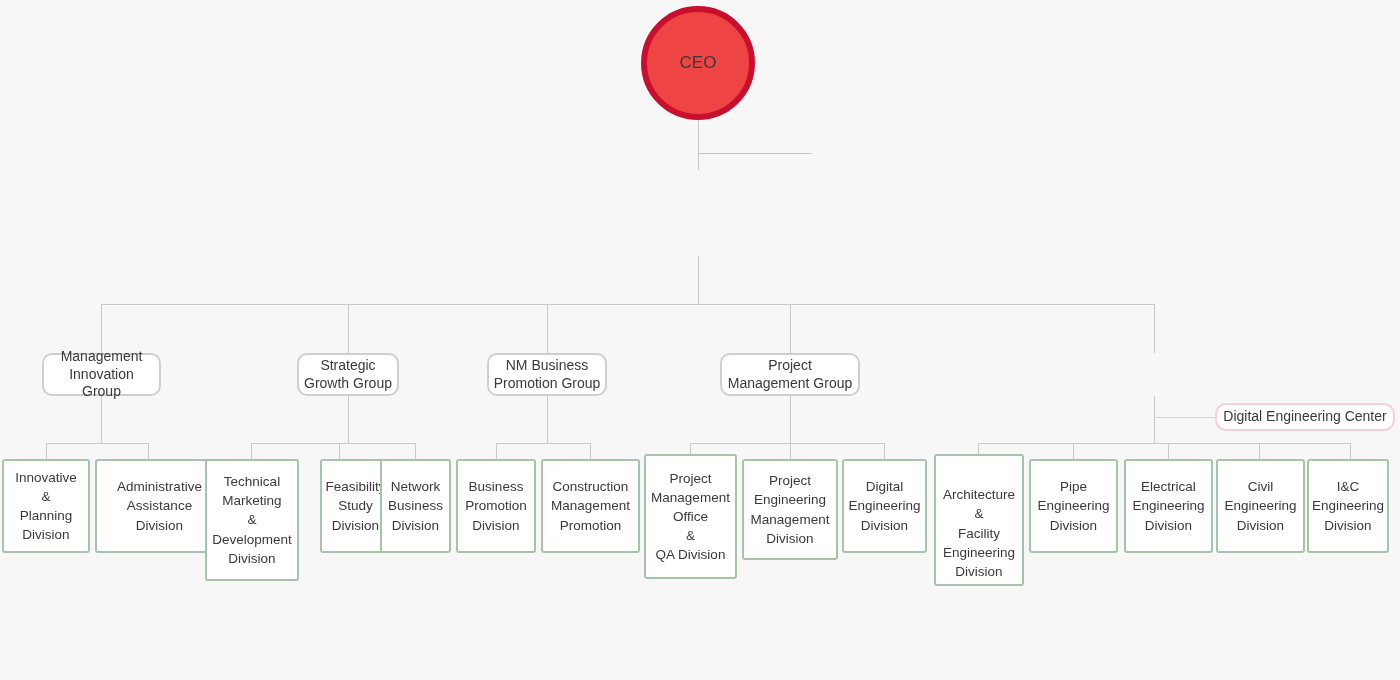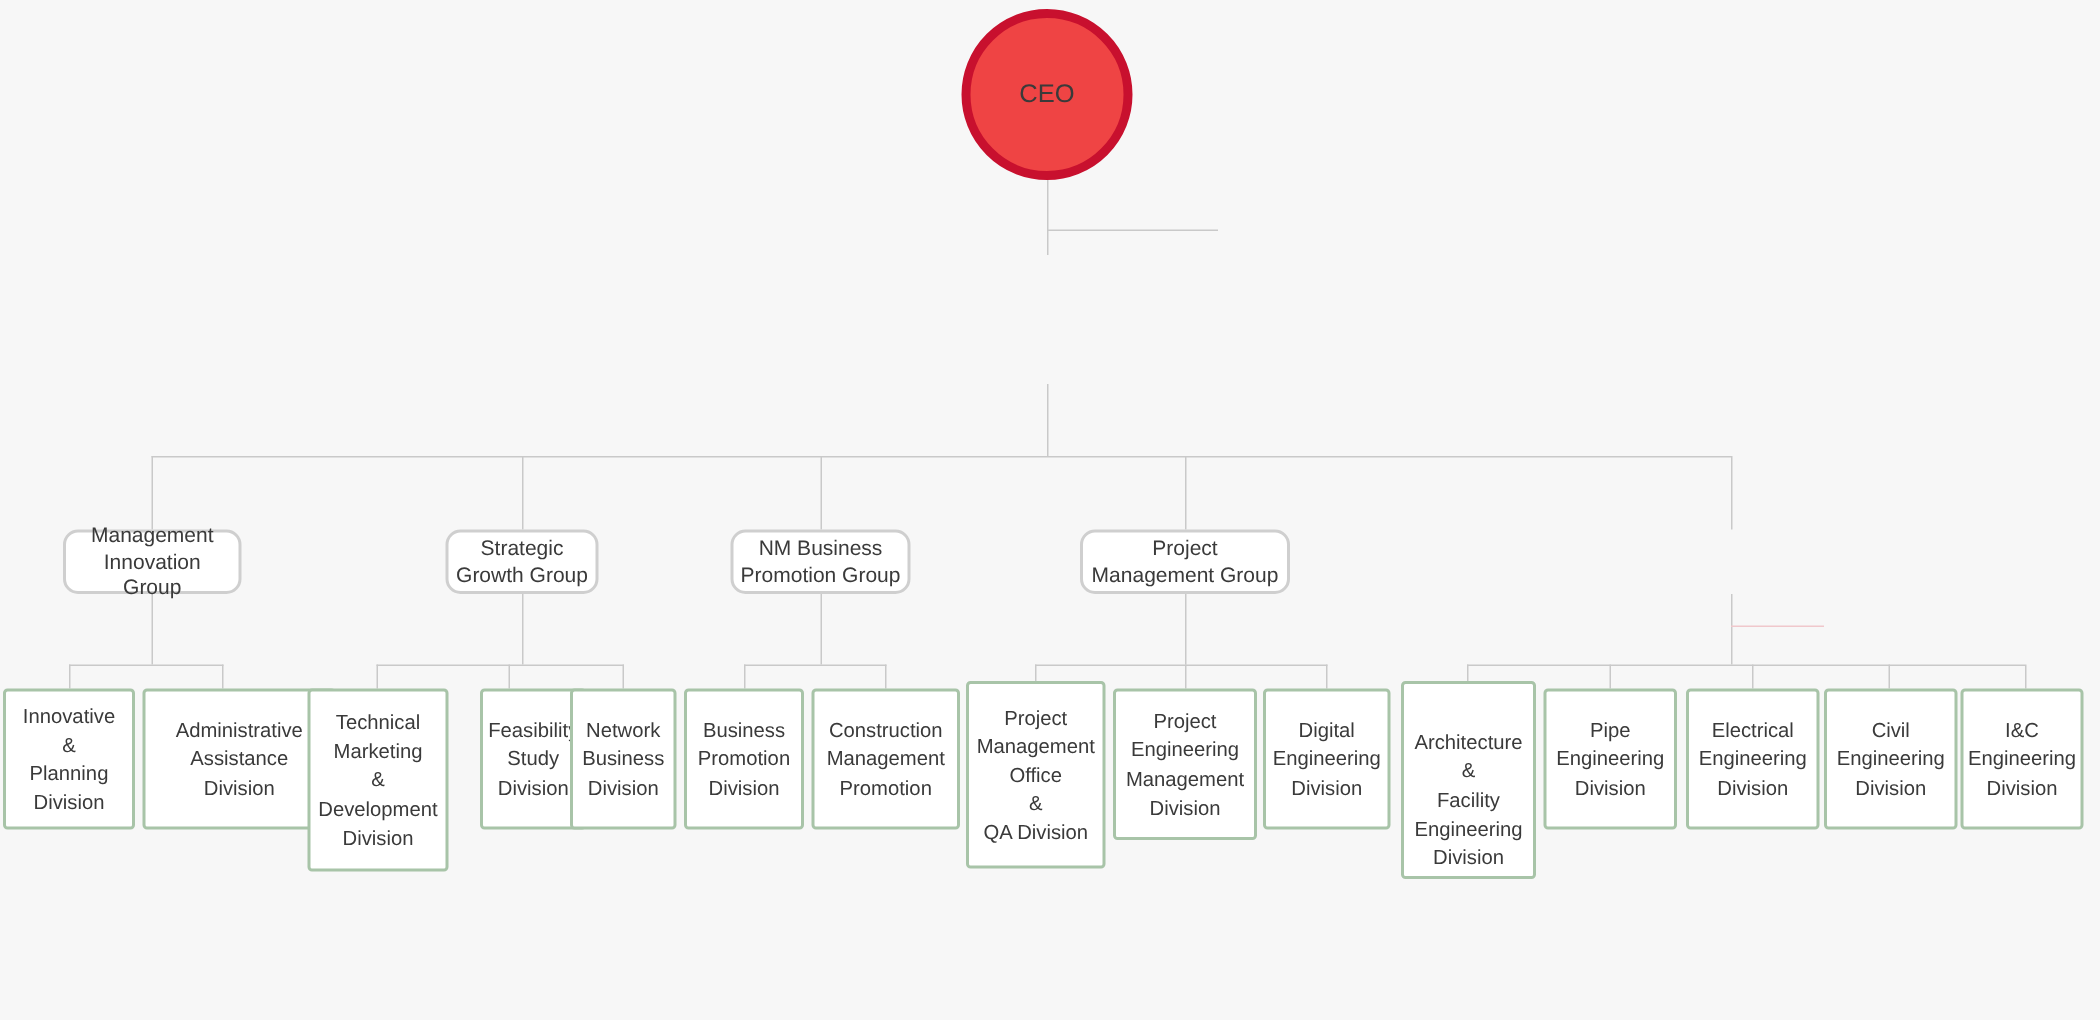--- a/index.html
+++ b/index.html
@@ -157,20 +157,23 @@
   </div>
   <div class="pill pill-group" style="left:487px; top:353px; width:120px; height:43px;">
     <span style="white-space: pre-line;">NM Business
 Promotion Group</span>
   </div>
   <div class="pill pill-group" style="left:720px; top:353px; width:140px; height:43px;">
     <span style="white-space: pre-line;">Project
 Management Group</span>
   </div>
 
+  <div class="pill pill-center" style="left:1215px; top:403px; width:180px; height:28px;">
+    <span>Digital Engineering Center</span>
+  </div>
 
   <div class="dbox" style="left:2px; top:459px; width:88px; height:94px;">
     <span style="white-space: pre-line;">Innovative
 &amp;
 Planning
 Division</span>
   </div>
   <div class="dbox" style="left:95px; top:459px; width:129px; height:94px;">
     <span style="white-space: pre-line;">Administrative
 Assistance

